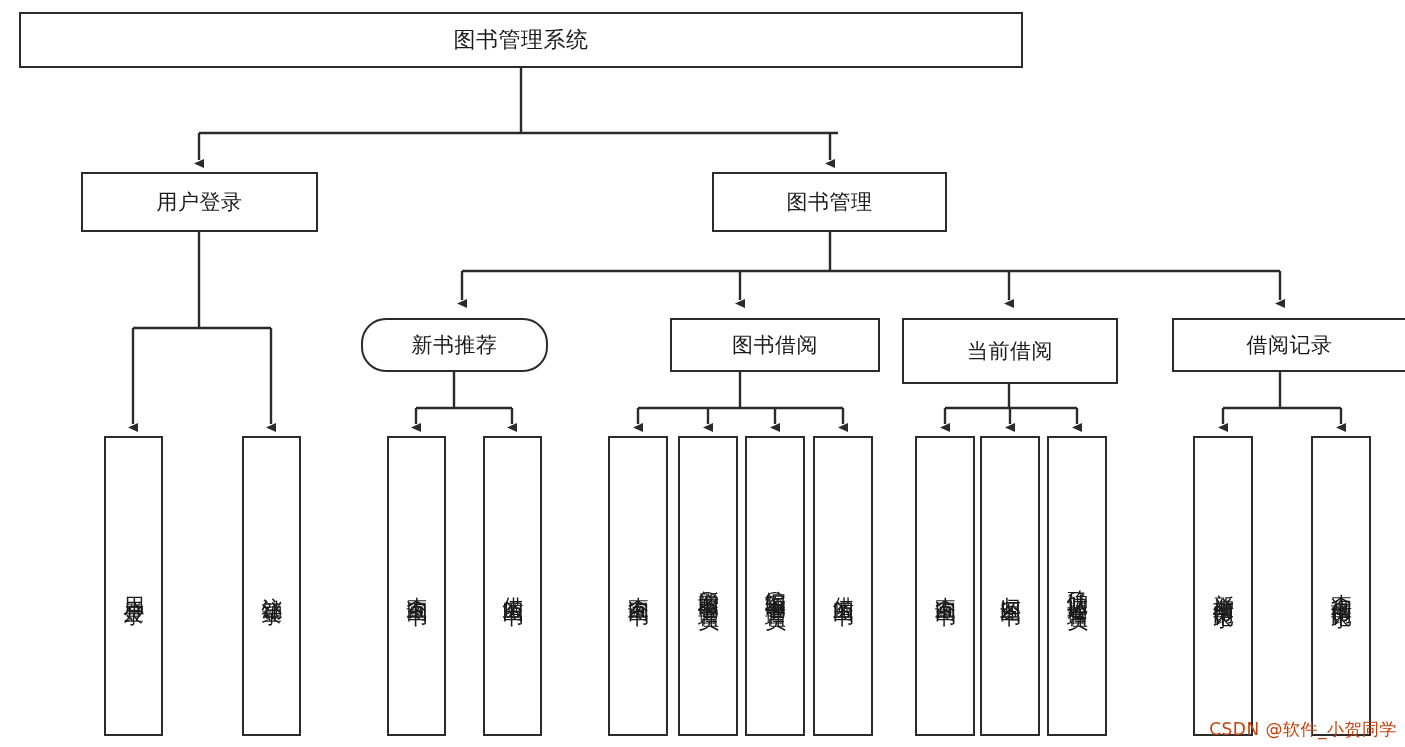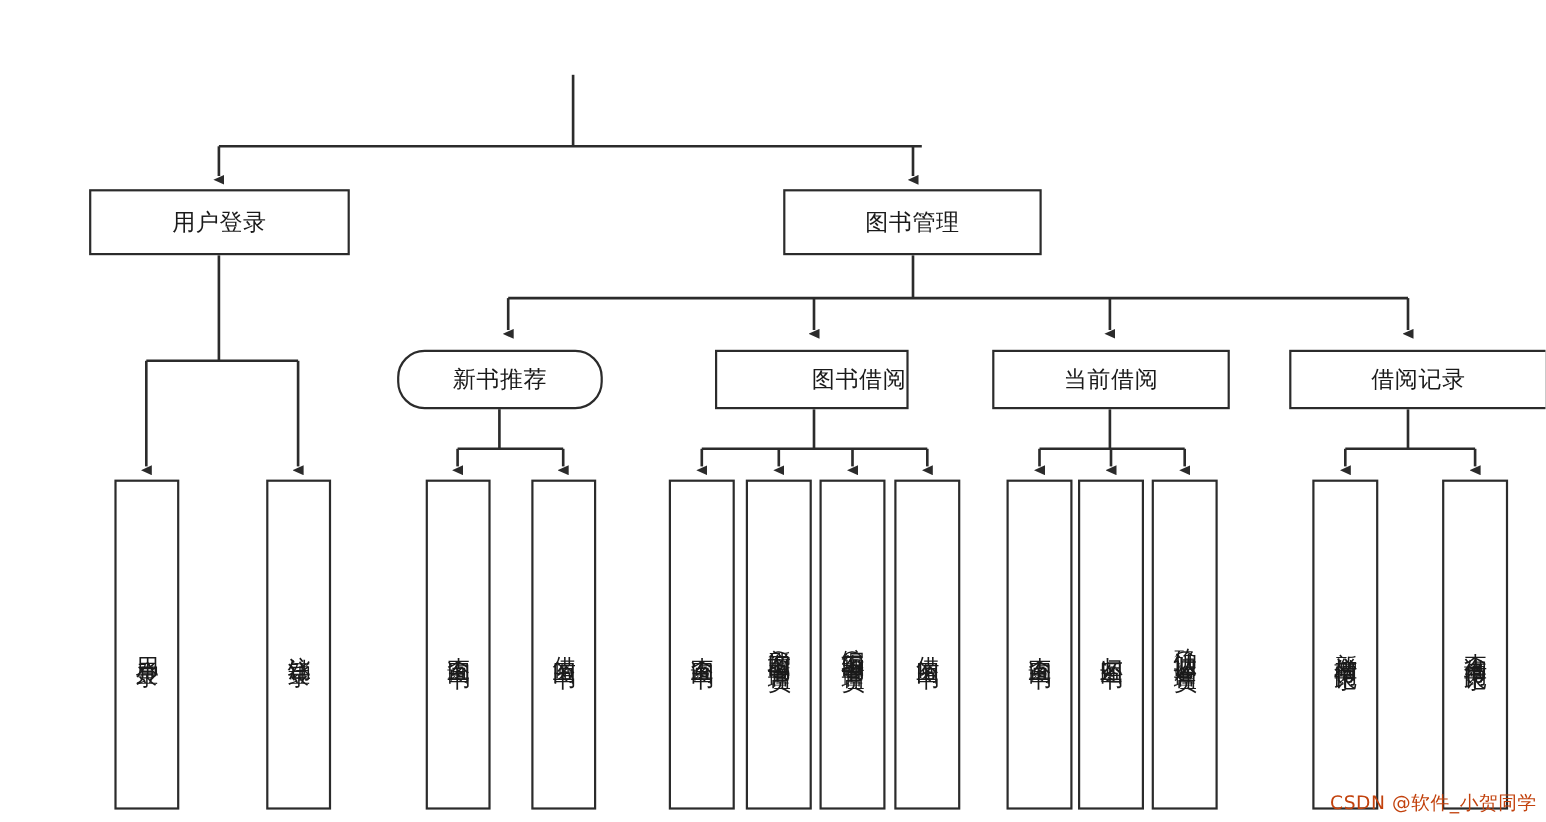--- a/index.html
+++ b/index.html
@@ -114,35 +114,38 @@
       <path d="M1010,408 L1010,424" marker-end="url(#arrowhead)"></path>
       <path d="M1077,408 L1077,424" marker-end="url(#arrowhead)"></path>
 
       <path d="M1280,372 L1280,408"></path>
       <path d="M1223,408 L1341,408"></path>
       <path d="M1223,408 L1223,424" marker-end="url(#arrowhead)"></path>
       <path d="M1341,408 L1341,424" marker-end="url(#arrowhead)"></path>
     </g>
   </svg>
 
+  <div class="node horizontal root" style="left:19px; top:12px; width:1004px; height:56px;">
+    <span class="node-label">图书管理系统</span>
+  </div>
 
   <div class="node horizontal" style="left:81px; top:172px; width:237px; height:60px;">
     <span class="node-label">用户登录</span>
   </div>
   <div class="node horizontal" style="left:712px; top:172px; width:235px; height:60px;">
     <span class="node-label">图书管理</span>
   </div>
 
   <div class="node horizontal" style="left:361px; top:318px; width:187px; height:54px;border-radius:25px;">
     <span class="node-label">新书推荐</span>
   </div>
-  <div class="node horizontal" style="left:650px; top:318px; width:176px; height:54px;justify-content:flex-end;">
+  <div class="node horizontal" style="left:670px; top:318px; width:210px; height:54px;">
     <span class="node-label">图书借阅</span>
   </div>
-  <div class="node horizontal" style="left:902px; top:318px; width:216px; height:54px;">
+  <div class="node horizontal" style="left:902px; top:318px; width:216px; height:66px;">
     <span class="node-label">当前借阅</span>
   </div>
   <div class="node horizontal" style="left:1172px; top:318px; width:235px; height:54px;">
     <span class="node-label">借阅记录</span>
   </div>
 
   <div class="node vertical" style="left:104px; top:436px; width:59px; height:300px;">
     <span class="node-label">用户登录</span>
   </div>
   <div class="node vertical" style="left:242px; top:436px; width:59px; height:300px;">

